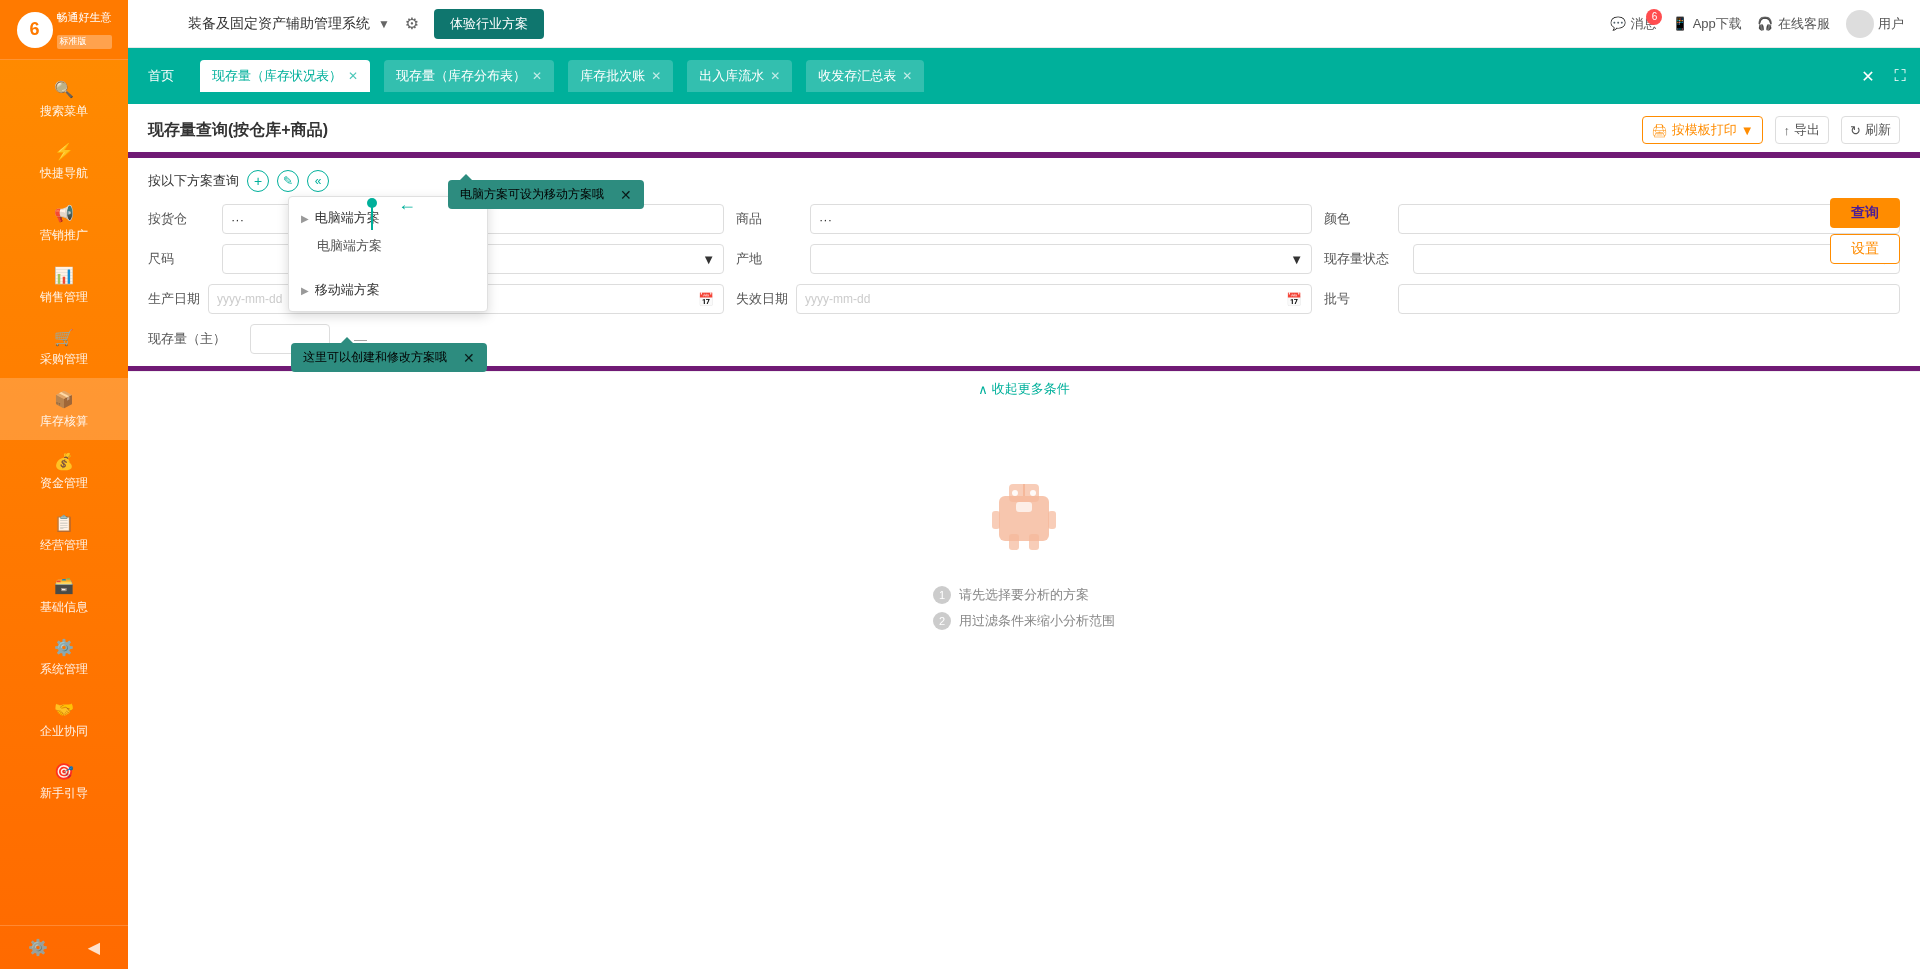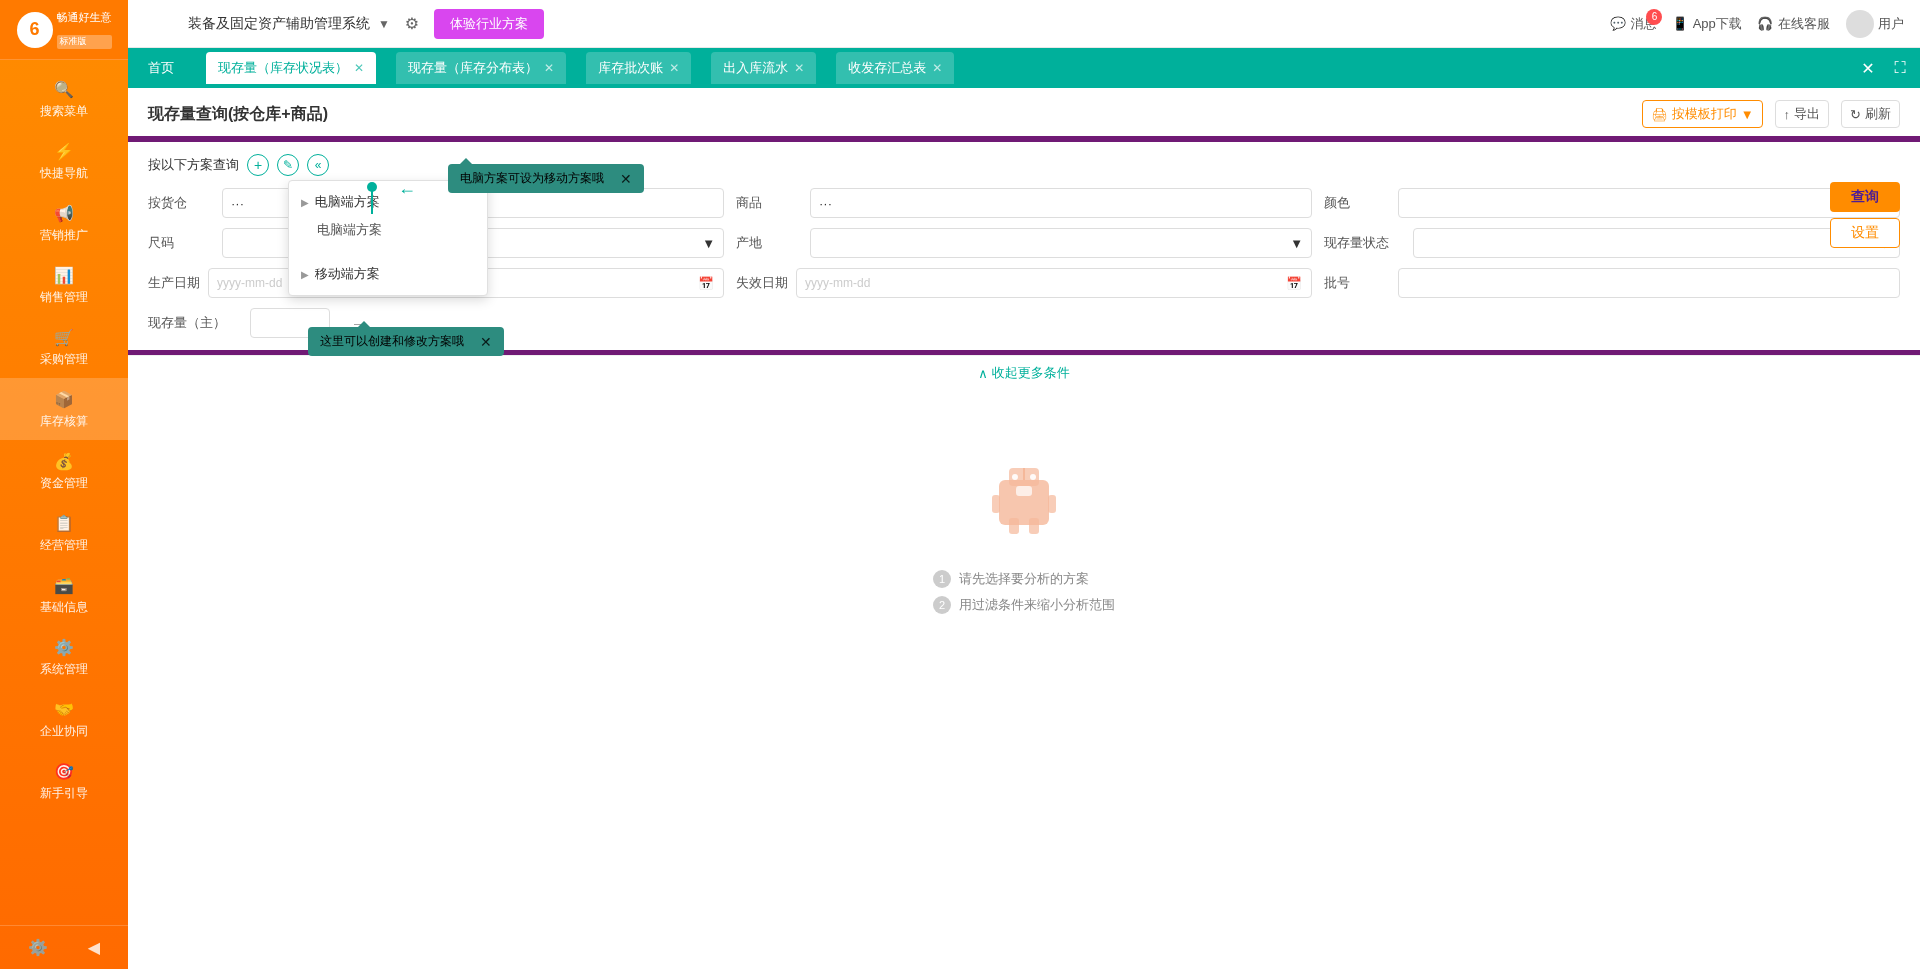--- a/index.html
+++ b/index.html
@@ -130,21 +130,21 @@
       width: 28px;
       height: 28px;
       display: flex;
       align-items: center;
       justify-content: center;
       cursor: pointer;
       color: #666;
       font-size: 16px;
     }
     .trial-btn {
-      background: #d946ef;
+      background: #0f766e;
       color: white;
       border: none;
       padding: 6px 16px;
       border-radius: 4px;
       cursor: pointer;
       font-size: 13px;
     }
     .header-right {
       display: flex;
       align-items: center;
@@ -175,26 +175,26 @@
     }
     .user-avatar {
       width: 28px;
       height: 28px;
       background: #ddd;
       border-radius: 50%;
     }
 
     
     .tab-bar {
-      height: 40px;
+      height: 56px;
       background: #00b09b;
       display: flex;
       align-items: center;
       padding: 0 8px;
-      gap: 20px;
+      gap: 14px;
       position: relative;
     }
     .tab-item {
       height: 32px;
       display: flex;
       align-items: center;
       padding: 0 12px;
       border-radius: 4px 4px 0 0;
       cursor: pointer;
       font-size: 13px;
@@ -366,21 +366,21 @@
       top: 22px;
       left: 320px;
     }
     .tooltip-bubble.top-tooltip::before {
       border-bottom-color: #2d8c7f;
       top: -12px;
       left: 12px;
     }
     .tooltip-bubble.bottom-tooltip {
       top: 185px;
-      left: 180px;
+      left: 163px;
     }
     .tooltip-bubble.bottom-tooltip::before {
       border-bottom-color: #2d8c7f;
       top: -12px;
       left: 50px;
     }
     .tooltip-close {
       cursor: pointer;
       font-size: 14px;
       opacity: 0.8;

